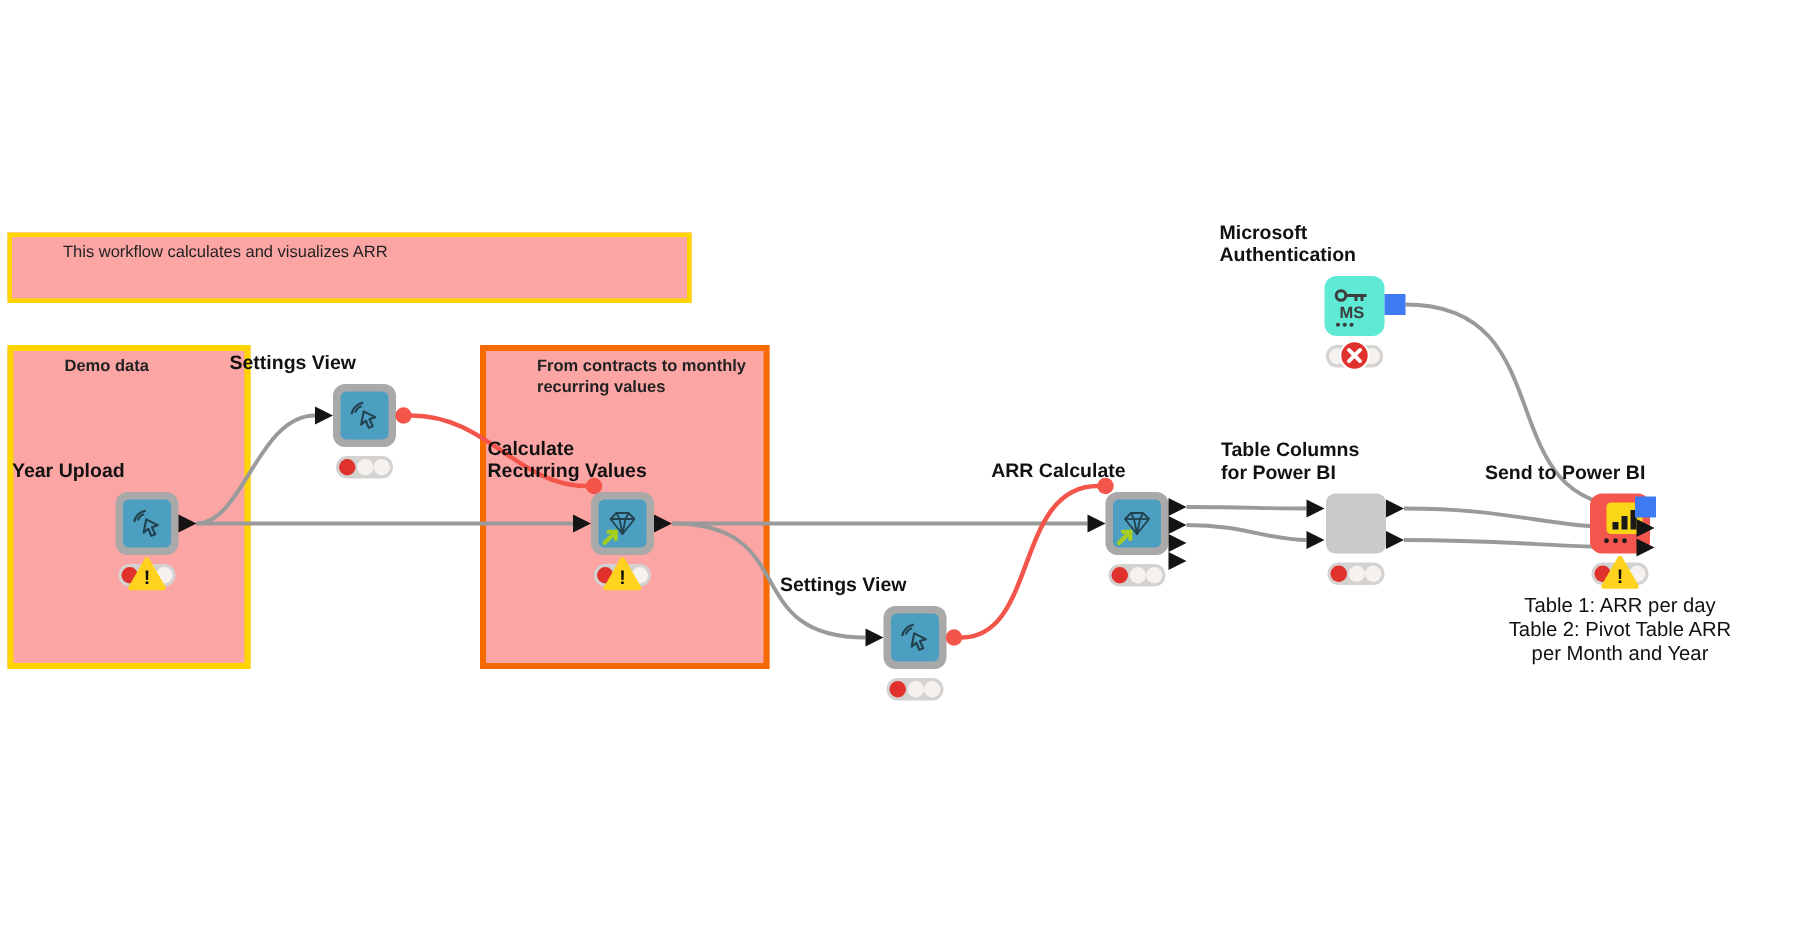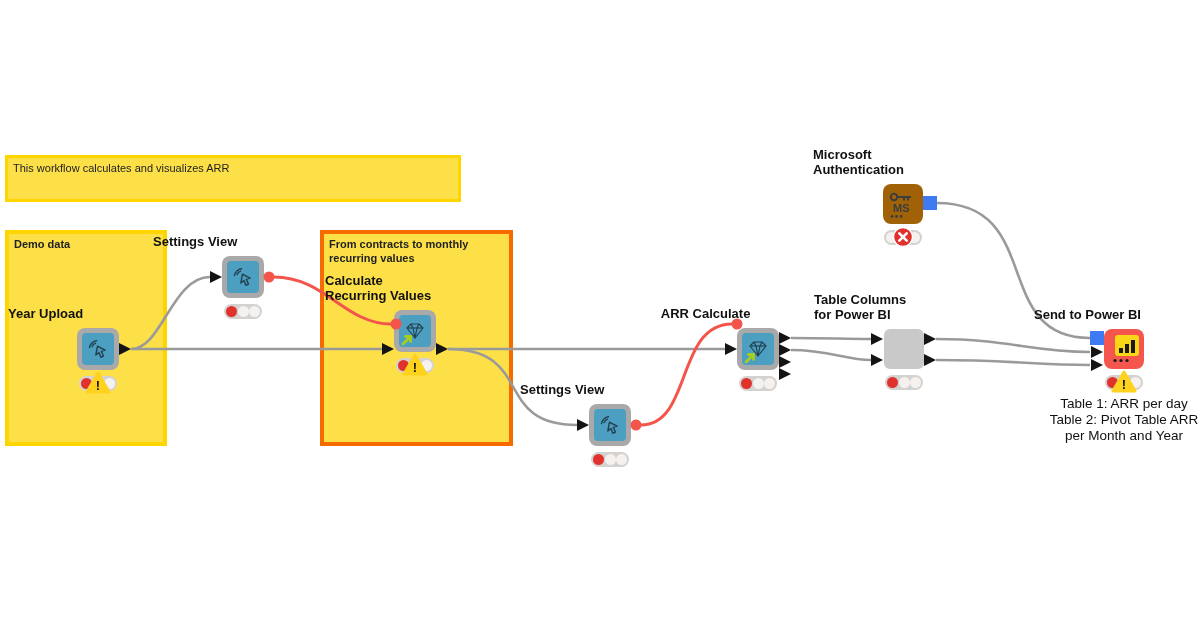--- a/index.html
+++ b/index.html
@@ -1,35 +1,35 @@
 <!DOCTYPE html>
 <html><head>
 <meta charset="utf-8">
 <style>
   html,body{margin:0;padding:0;background:#fff;}
   .canvas{position:relative;width:1200px;height:630px;background:#fff;overflow:hidden;
           font-family:"Liberation Sans",sans-serif;}
   
-  .annotation{position:absolute;background:#fde047;box-sizing:border-box;z-index:0;}
+  .annotation{position:absolute;background:#fca5a5;box-sizing:border-box;z-index:0;padding-left:29px;}
   .annotation .ann-text{font-size:11px;color:#222;padding:3px 5px;line-height:14px;white-space:pre-line;}
   .annotation .bold{font-weight:bold;}
   
   svg.layer{position:absolute;left:0;top:0;z-index:1;pointer-events:none;}
   svg.layer.ports{z-index:3;}
   
   .node{position:absolute;z-index:2;}
   .node-label{position:absolute;bottom:calc(100% + 7px);left:50%;transform:translateX(-50%);
               width:180px;text-align:left;font-size:13px;font-weight:bold;color:#111;
               line-height:15px;white-space:pre-line;}
   .component-body{width:42px;height:42px;background:#A9A9A9;border-radius:8px;
                   display:flex;align-items:center;justify-content:center;}
   .component-inner{width:32px;height:32px;background:#4D9FC2;border-radius:4px;position:relative;
                    display:flex;align-items:center;justify-content:center;}
   .native-body{width:40px;height:40px;border-radius:8px;position:relative;}
-  .native-body.orange{background:#a16207;}
+  .native-body.orange{background:#5eead4;}
   .native-body.red{background:#F4564D;}
   .meta-body{width:40px;height:40px;border-radius:6px;background:#C9C9C9;}
   .link-arrow{position:absolute;left:1px;bottom:1px;}
   
   .traffic{position:absolute;top:calc(100% + 6px);left:50%;transform:translateX(-50%);
            width:38px;height:15px;background:#D4D2D0;border-radius:8px;
            display:flex;align-items:center;justify-content:space-between;padding:0 2px;box-sizing:border-box;}
   .light{width:11px;height:11px;border-radius:50%;background:#F4F1EE;}
   .light.lit{background:#E0312D;}
   .warn-badge{position:absolute;top:calc(100% + 6px);left:50%;transform:translate(-50%,-6px);z-index:4;}
@@ -107,21 +107,21 @@
         </svg>
       </div>
     </div>
     <div class="traffic">
       <span class="light lit"></span>
       <span class="light"></span>
       <span class="light"></span>
     </div>
   </div>
 
-  <div class="node" style="left:394px;top:310px">
+  <div class="node" style="left:394px;top:328px">
     <div class="node-label">Calculate
 Recurring Values</div>
     <div class="component-body">
       <div class="component-inner">
         <svg width="24" height="18" viewBox="0 0 22 18">
           <g fill="none" stroke="#23424F" stroke-width="1.2" stroke-linejoin="round">
             <path d="M3,6 L7,2 H15 L19,6 L11,16 Z"></path>
             <path d="M3,6 H19"></path>
             <path d="M7,2 L9,6 L11,16 L13,6 L15,2"></path>
           </g>
@@ -230,21 +230,21 @@
     </div>
     <svg class="x-badge" width="22" height="22" viewBox="0 0 22 22">
       <circle cx="11" cy="11" r="9.5" fill="#E0312D" stroke="#fff" stroke-width="1.4"></circle>
       <g stroke="#fff" stroke-width="2.6" stroke-linecap="round">
         <path d="M7.3,7.3 L14.7,14.7"></path>
           <path d="M14.7,7.3 L7.3,14.7"></path>
       </g>
     </svg>
   </div>
 
-  <div class="node" style="left:1104px;top:329px">
+  <div class="node" style="left:1060px;top:329px">
     <div class="node-label">Send to Power BI</div>
     <div class="native-body red">
       <svg width="40" height="40" viewBox="0 0 40 40">
         <rect x="11" y="6" width="24" height="21" rx="3" fill="#F9D616"></rect>
         <g fill="#1A1A1A">
           <rect x="15" y="19" width="4" height="5"></rect>
           <rect x="21" y="15" width="4" height="9"></rect>
           <rect x="27" y="11" width="4" height="13"></rect>
         </g>
         <g fill="#1A1A1A">

